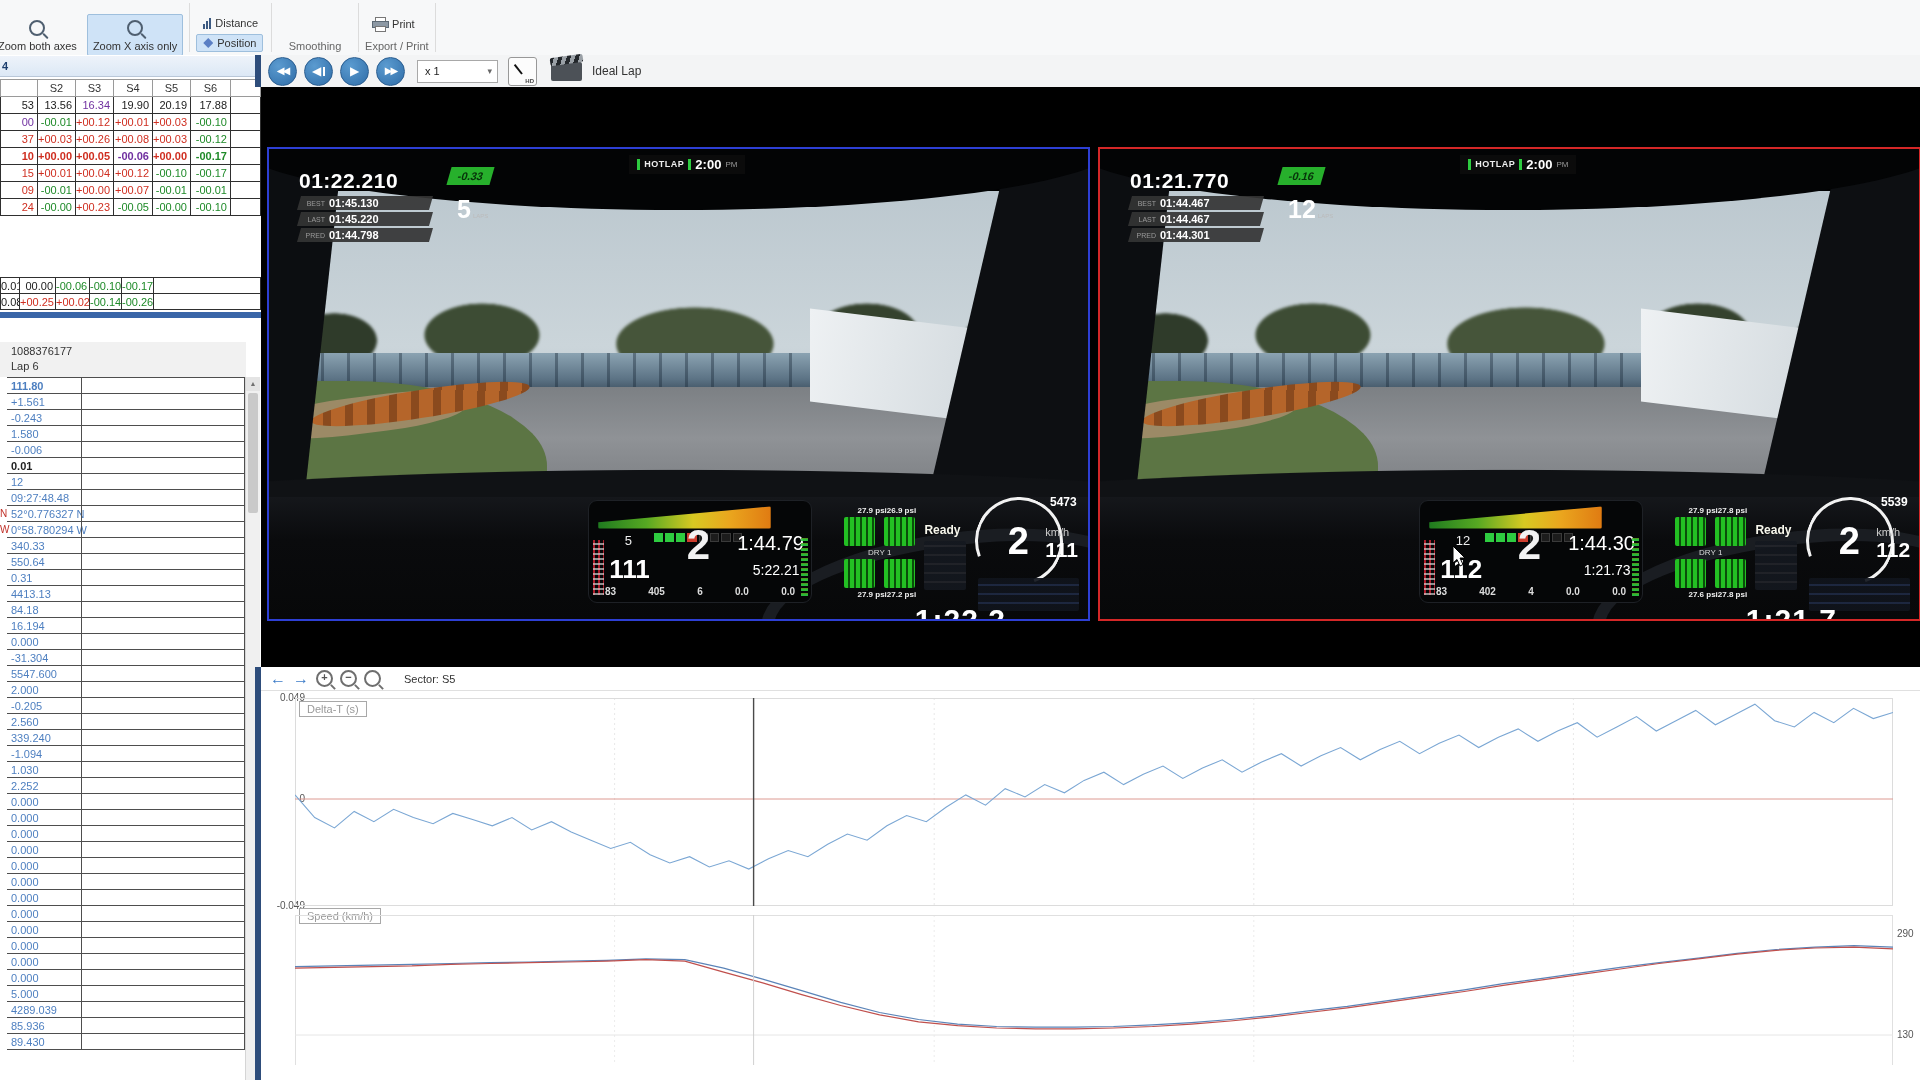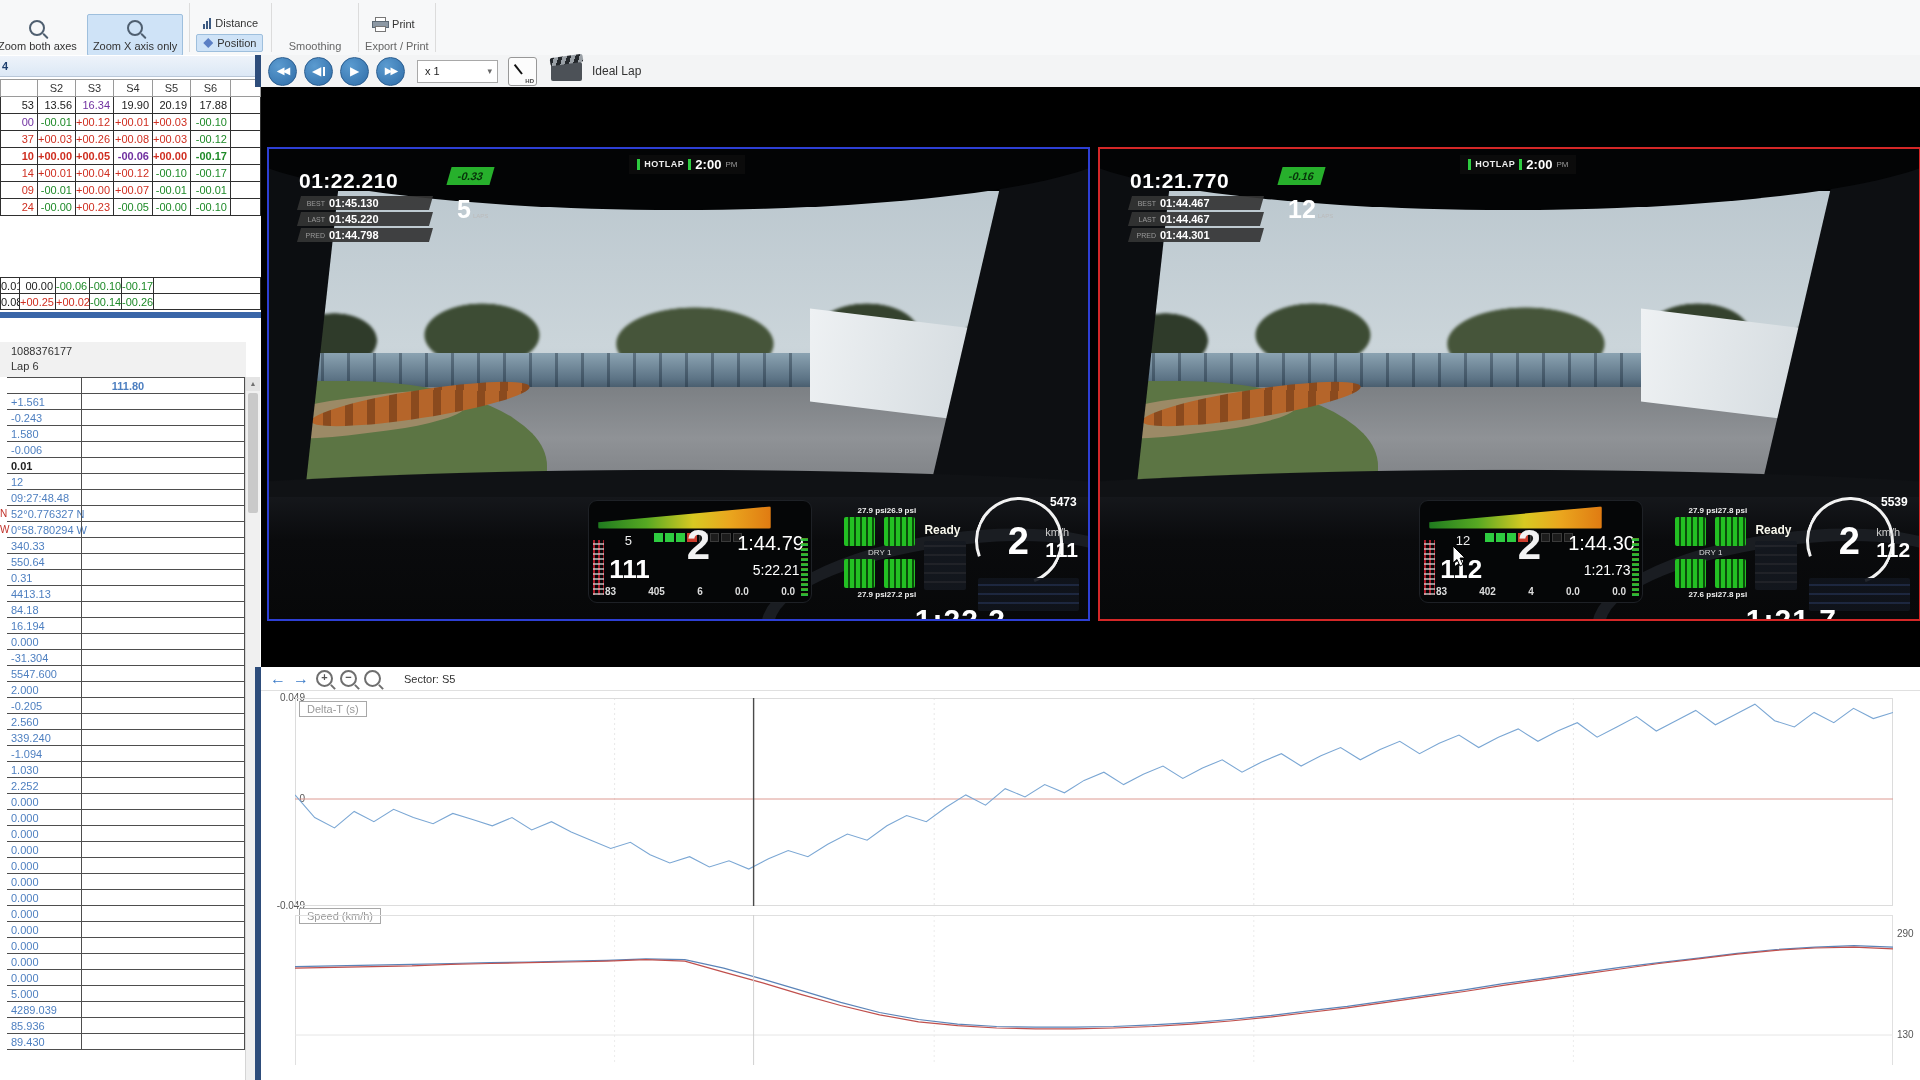--- a/index.html
+++ b/index.html
@@ -40,21 +40,21 @@
   .k{color:#1a1a1a;} .r{color:#cf2e20;} .g{color:#1e8a28;} .p{color:#7030a0;} .boldrow td{font-weight:bold;}
   .bluebar{position:absolute;left:0;top:257px;width:261px;height:6px;background:#3a66a8;}
   .chcap{position:absolute;left:0;top:287px;width:246px;height:35px;background:#f1f1f1;font-size:11px;color:#333;}
   .chcap .l1{position:absolute;left:11px;top:3px;} .chcap .l2{position:absolute;left:11px;top:18px;}
   .chlist{position:absolute;left:7px;top:322px;width:238px;border-top:1px solid #4e4e4e;}
   .chrow{height:16px;border-bottom:1px solid #4e4e4e;position:relative;padding-left:4px;font-size:11px;
          line-height:16px;color:#4d7fc0;box-sizing:border-box;}
   .chrow::before{content:'';position:absolute;left:74px;top:0;bottom:0;width:1px;background:#4e4e4e;}
   .chrow::after{content:'';position:absolute;right:0;top:0;bottom:0;width:1px;background:#4e4e4e;}
   .chrow .pre{position:absolute;left:-7px;top:0;color:#c03028;font-size:10px;}
-  .chb{font-weight:bold;text-align:center;} .chk{color:#222;font-weight:bold;}
+  .chb{font-weight:bold;} .chk{color:#222;font-weight:bold;}
   .vscroll{position:absolute;right:1px;top:322px;bottom:0;width:14px;background:#f0f0f0;border-left:1px solid #d5d5d5;}
   .vscroll .up{height:14px;background:#e4e4e4;color:#707070;font-size:7px;text-align:center;line-height:14px;}
   .vscroll .thumb{margin:2px 2px;height:120px;background:#c9c9c9;border-radius:2px;}
   
   .stage{position:absolute;left:261px;top:55px;width:1659px;height:1025px;}
   .split{position:absolute;left:255px;width:6px;background:#2e4d7b;}
   .playbar{position:absolute;left:0;top:0;width:100%;height:32px;background:#f3f4f5;display:flex;align-items:center;}
   .pbtn{width:27px;height:27px;border-radius:50%;border:1px solid #2a5d90;margin-left:7px;
         background:radial-gradient(circle at 35% 30%, #5b9bd0, #2f6da8);
         display:flex;align-items:center;justify-content:center;color:#fff;}
@@ -311,21 +311,21 @@
             <td class="r">+00.00</td>
             <td class="r">+00.05</td>
             <td class="p">-00.06</td>
             <td class="r">+00.00</td>
             <td class="g">-00.17</td>
             <td class="k"></td>
           </tr>
 
           <tr>
 
-          <td class="r">14</td>
+          <td class="r">15</td>
             <td class="r">+00.01</td>
             <td class="r">+00.04</td>
             <td class="r">+00.12</td>
             <td class="g">-00.10</td>
             <td class="g">-00.17</td>
             <td class="k"></td>
           </tr>
 
           <tr>
 

